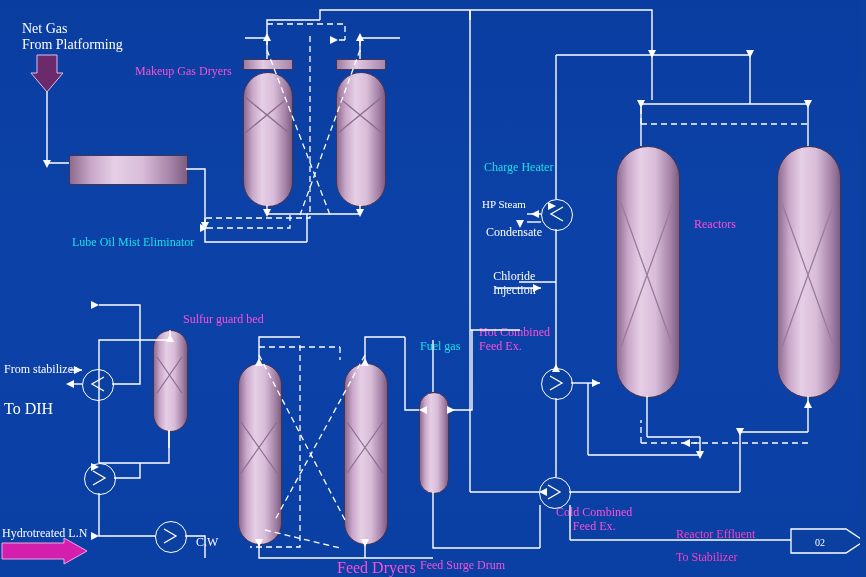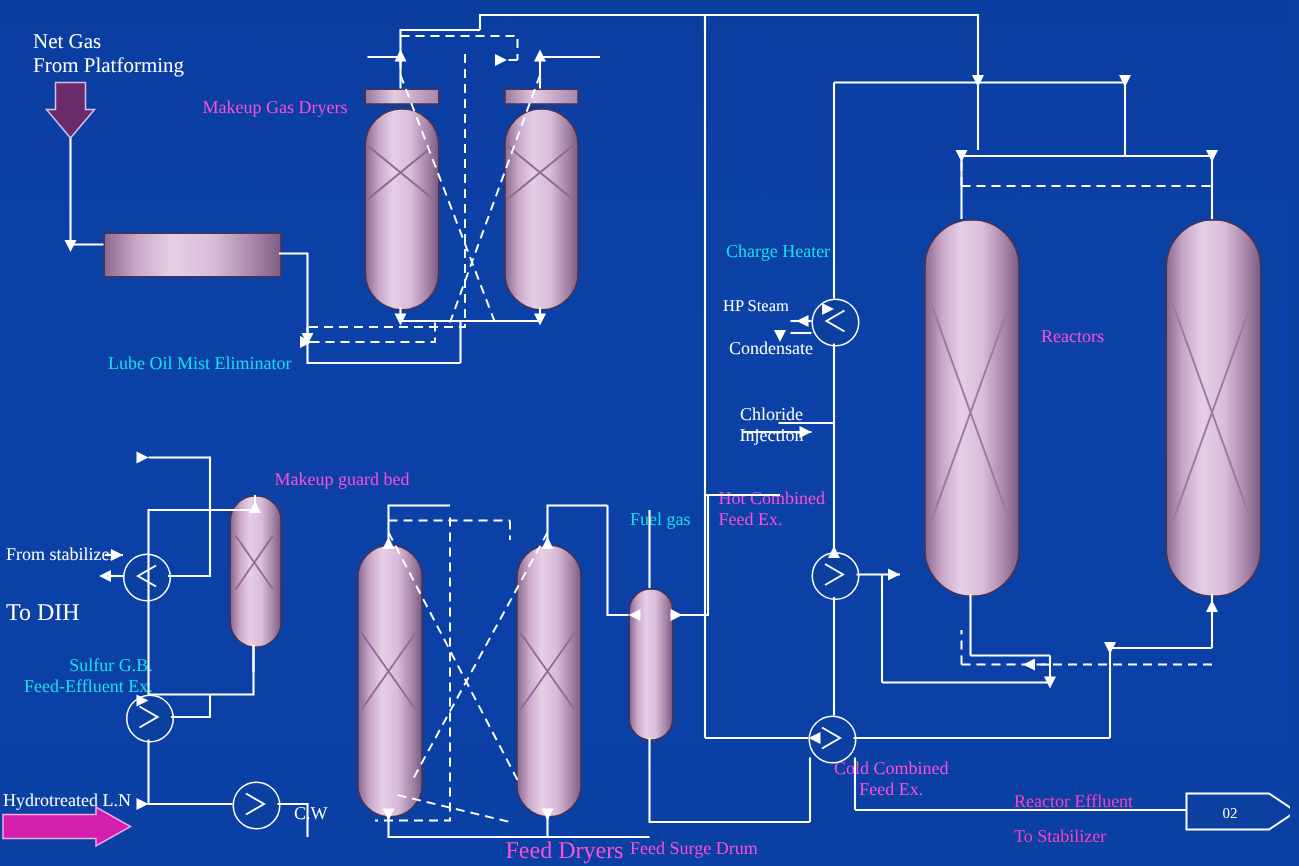--- a/index.html
+++ b/index.html
@@ -1,20 +1,20 @@
 <!DOCTYPE html>
 <html><head>
 <meta charset="utf-8">
 <style>
   html,body{margin:0;padding:0;background:#0b3fa0;}
   #root{position:relative;width:860px;height:577px;overflow:hidden;
         background:linear-gradient(180deg,#0a3da0 0%, #0c42a8 45%, #0a3fa4 100%);
         font-family:"Liberation Serif", serif;}
   .lbl{position:absolute;white-space:pre;line-height:1.15;}
-  .cyan{color:#19e0e8;text-align:right;}
+  .cyan{color:#19e0e8;}
   .magenta{color:#ff4fd8;}
   .white{color:#ffffff;}
   .pinkd{color:#ff3fc0;}
   .vessel{position:absolute;border-radius:999px;
      background:linear-gradient(90deg,#8d6a8f 0%, #c9a8c9 18%, #e6cfe6 38%, #d8bcd8 62%, #a07ea3 88%, #7e5d82 100%);
      border:1px solid #4a3350;}
   .vflat{position:absolute;
      background:linear-gradient(90deg,#8d6a8f 0%, #c9a8c9 18%, #e6cfe6 38%, #d8bcd8 62%, #a07ea3 88%, #7e5d82 100%);
      border:1px solid #4a3350;}
   .cap{position:absolute;background:linear-gradient(90deg,#9c7a9e,#e3cbe3 40%,#a985ac);
@@ -37,25 +37,23 @@
   <div class="lbl white" style="left:482px;top:198px;font-size:11px;">HP Steam</div>
   <div class="lbl white" style="left:486px;top:226px;font-size:12px;">Condensate</div>
   <div class="lbl white" style="left:493px;top:270px;font-size:12px;text-align:center;">Chloride
 Injection</div>
   <div class="lbl magenta" style="left:479px;top:326px;font-size:12px;">Hot Combined
 Feed Ex.</div>
   <div class="lbl magenta" style="left:556px;top:506px;font-size:12px;text-align:center;">Cold Combined
 Feed Ex.</div>
   <div class="lbl magenta" style="left:694px;top:218px;font-size:12px;">Reactors</div>
 
-  <div class="lbl magenta" style="left:183px;top:313px;font-size:12px;">Makeup guard bed</div>
+  <div class="lbl magenta" style="left:183px;top:313px;font-size:12px;">Sulfur guard bed</div>
   <div class="lbl white" style="left:4px;top:363px;font-size:12px;">From stabilizer</div>
   <div class="lbl white" style="left:4px;top:400px;font-size:16px;">To DIH</div>
-  <div class="lbl cyan" style="left:16px;top:437px;font-size:12px;">Sulfur G.B.
-Feed-Effluent Ex.</div>
   <div class="lbl white" style="left:2px;top:527px;font-size:12px;">Hydrotreated L.N</div>
   <div class="lbl white" style="left:196px;top:536px;font-size:12px;">C.W</div>
   <div class="lbl cyan" style="left:420px;top:340px;font-size:12px;">Fuel gas</div>
   <div class="lbl magenta" style="left:337px;top:559px;font-size:16px;">Feed Dryers</div>
   <div class="lbl magenta" style="left:420px;top:559px;font-size:12px;">Feed Surge Drum</div>
   <div class="lbl pinkd" style="left:676px;top:528px;font-size:12px;">Reactor Effluent</div>
   <div class="lbl pinkd" style="left:676px;top:551px;font-size:12px;">To Stabilizer</div>
 
   <div class="cap" style="left:243px;top:59px;width:48px;height:9px;"></div>
   <div class="vessel" style="left:243px;top:72px;width:48px;height:133px;"></div>

